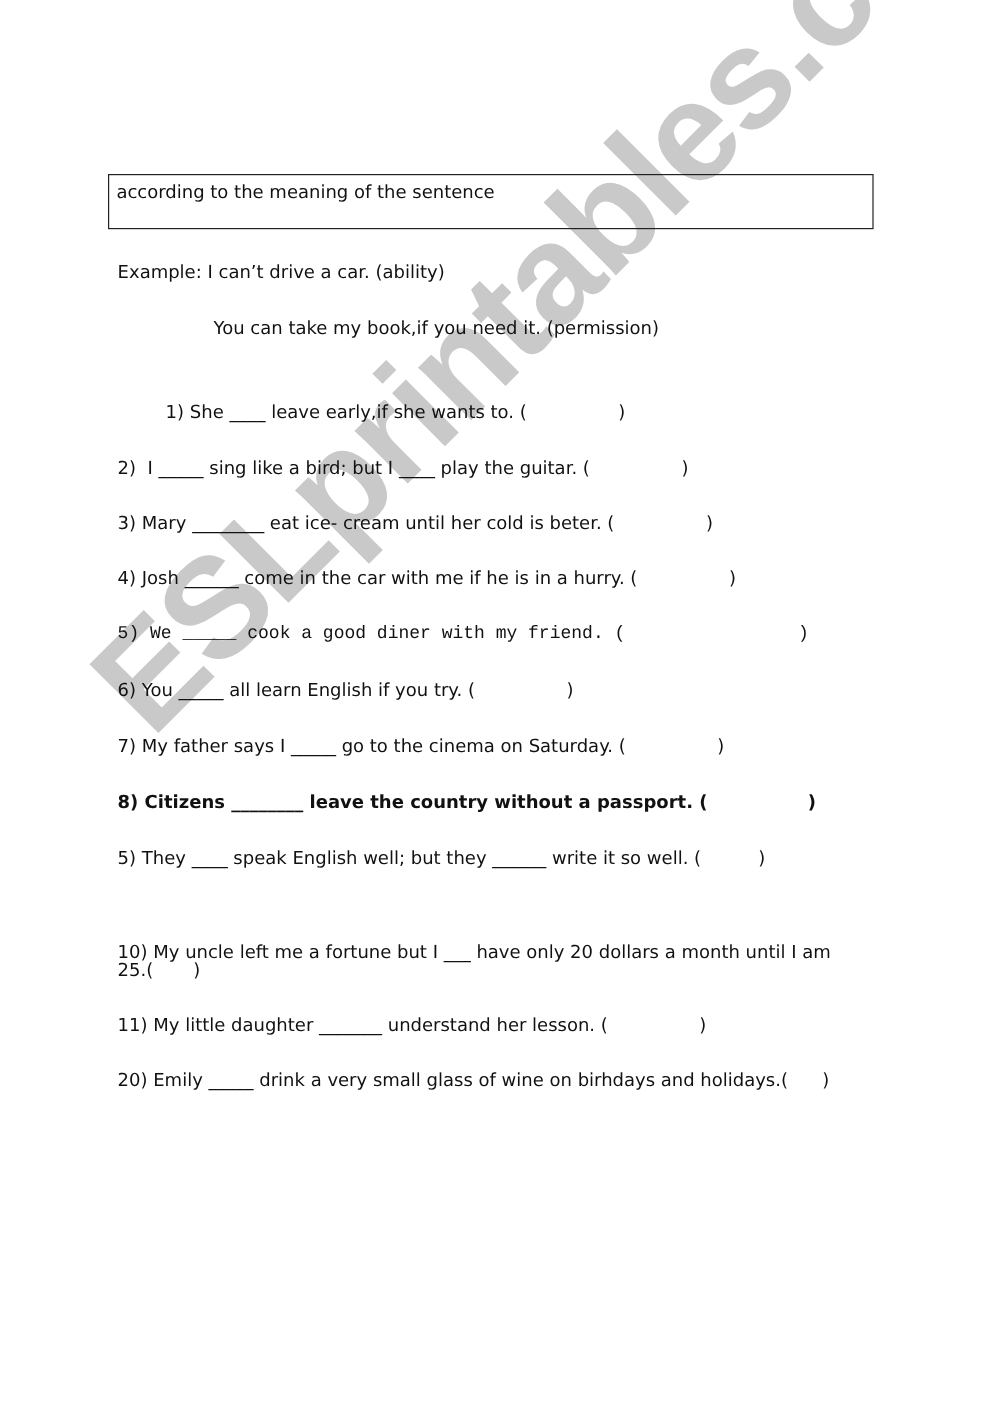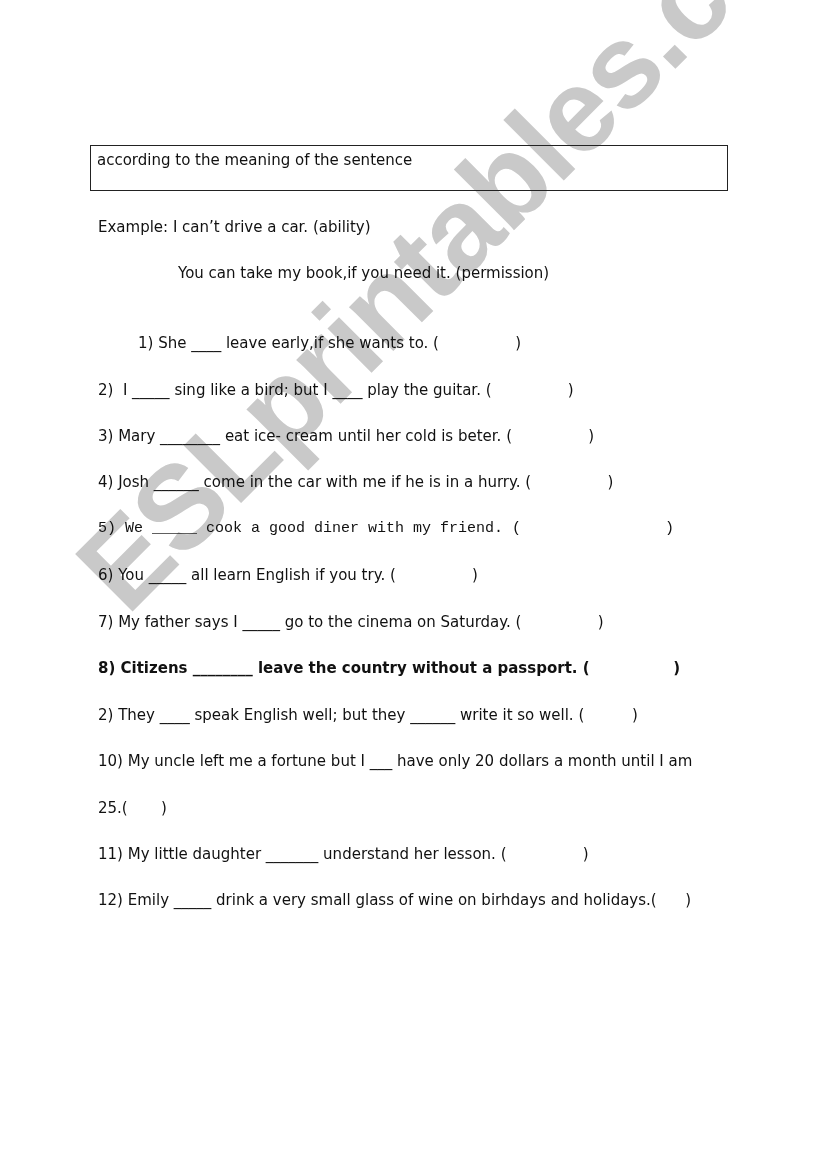--- a/index.html
+++ b/index.html
@@ -33,17 +33,17 @@
 <div class="line" style="top:264px; left:178px;">You can take my book,if you need it. (permission)</div>
 
 <div class="line" style="top:334px;margin-left:40px;">1) She ____ leave early,if she wants to. (                )</div>
 <div class="line" style="top:381px;text-align:right;">2)  I _____ sing like a bird; but I ____ play the guitar. (                )</div>
 <div class="line" style="top:427px;">3) Mary ________ eat ice- cream until her cold is beter. (                )</div>
 <div class="line" style="top:473px;">4) Josh ______ come in the car with me if he is in a hurry. (                )</div>
 <div class="line" style="top:520px;font-family:Liberation Mono, monospace;">5) We _____ cook a good diner with my friend. (                )</div>
 <div class="line" style="top:566px;">6) You _____ all learn English if you try. (                )</div>
 <div class="line" style="top:613px;">7) My father says I _____ go to the cinema on Saturday. (                )</div>
 <div class="line" style="top:659px;font-weight:bold;">8) Citizens ________ leave the country without a passport. (                )</div>
-<div class="line" style="top:706px;">2) They ____ speak English well; but they ______ write it so well. (          )</div>
-<div class="line" style="top:752px;">10) My uncle left me a fortune but I ___ have only 20 dollars a month until I am</div>
+<div class="line" style="top:706px;">5) They ____ speak English well; but they ______ write it so well. (          )</div>
+<div class="line" style="top:784px;">10) My uncle left me a fortune but I ___ have only 20 dollars a month until I am</div>
 <div class="line" style="top:799px;">25.(       )</div>
 <div class="line" style="top:845px;">11) My little daughter _______ understand her lesson. (                )</div>
-<div class="line" style="top:891px;">12) Emily _____ drink a very small glass of wine on birhdays and holidays.(      )</div>
+<div class="line" style="top:891px;">20) Emily _____ drink a very small glass of wine on birhdays and holidays.(      )</div>
 
 </body></html>

